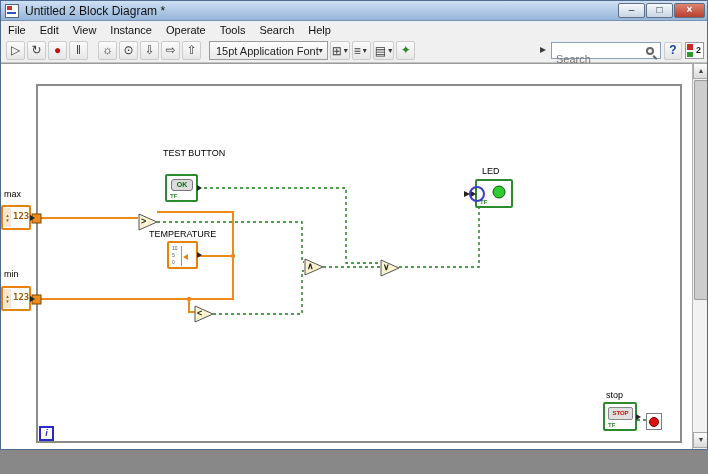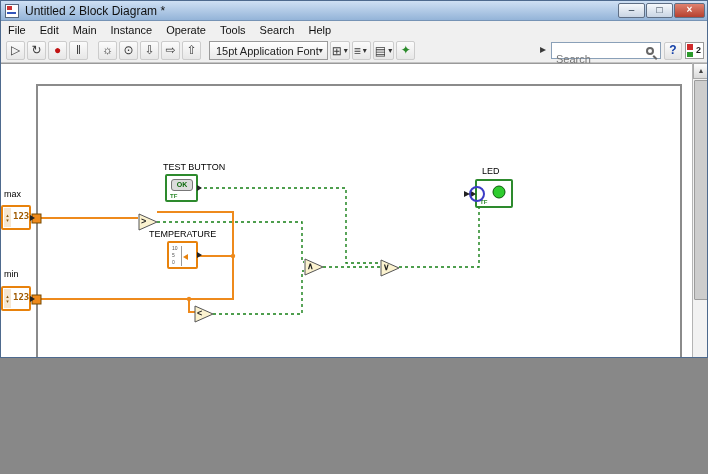--- a/index.html
+++ b/index.html
@@ -1,18 +1,18 @@
 <!DOCTYPE html>
 <html><head>
 <meta charset="utf-8">
 <style>
   * { margin:0; padding:0; box-sizing:border-box; }
   html,body { background:#888; }
   body { font-family:"Liberation Sans", sans-serif; }
-  .window { position:relative; width:708px; height:358px; background:#f0f0f0;
+  .window { position:relative; width:708px; height:450px; background:#f0f0f0;
             border:1px solid #4e6a8e; overflow:hidden; }
 
   
   .titlebar { position:absolute; left:0; top:0; width:708px; height:20px;
               background:linear-gradient(#cfe0f4,#94b4d8); border-bottom:1px solid #7693b5;
               display:flex; align-items:center; padding:0 4px; }
   .title { font-size:12px; color:#101010; margin-left:6px; white-space:nowrap; }
   .cap-group { margin-left:auto; display:flex; gap:1px; }
   .cap-btn { width:27px; height:15px; border:1px solid #5f6f85; border-radius:2px;
              background:linear-gradient(#f6f9fc,#c9d5e4); font-size:10px; line-height:12px;
@@ -140,21 +140,21 @@
     <div class="cap-group">
       <div class="cap-btn">–</div>
       <div class="cap-btn">□</div>
       <div class="cap-btn close">×</div>
     </div>
   </div>
 
   <div class="menubar">
     <span class="menu-item">File</span>
     <span class="menu-item">Edit</span>
-    <span class="menu-item">Main</span>
+    <span class="menu-item">View</span>
     <span class="menu-item">Instance</span>
     <span class="menu-item">Operate</span>
     <span class="menu-item">Tools</span>
     <span class="menu-item">Search</span>
     <span class="menu-item">Help</span>
   </div>
 
   <div class="toolbar">
     <div class="tbtn">▷</div>
     <div class="tbtn">↻</div>
@@ -212,21 +212,21 @@
       <path d="M197,124 H345 V199 H379" fill="none" stroke-width="1.4" stroke-dasharray="3,3" stroke="#157f15"></path>
       <path d="M156,158 H301 V198 H303" fill="none" stroke-width="1.4" stroke-dasharray="3,3" stroke="#157f15"></path>
       <path d="M212,250 H301 V207 H303" fill="none" stroke-width="1.4" stroke-dasharray="3,3" stroke="#157f15"></path>
       <path d="M322,203 H379" fill="none" stroke-width="1.4" stroke-dasharray="3,3" stroke="#157f15"></path>
       <path d="M398,203 H478 V144" fill="none" stroke-width="1.4" stroke-dasharray="3,3" stroke="#157f15"></path>
       <path d="M636,356 H645" fill="none" stroke-width="1.4" stroke-dasharray="3,3" stroke="#157f15"></path>
     </svg>
 
     <span class="lbl" style="left:3px;top:125px">max</span>
     <span class="lbl" style="left:3px;top:205px">min</span>
-    <span class="lbl" style="left:162px;top:98px">TEST BUTTON</span>
+    <span class="lbl" style="left:162px;top:84px">TEST BUTTON</span>
     <span class="lbl" style="left:148px;top:165px">TEMPERATURE</span>
     <span class="lbl" style="left:481px;top:102px">LED</span>
     <span class="lbl" style="left:605px;top:326px">stop</span>
 
     <div class="term t-orange" style="left:0;top:141px;width:30px;height:25px">
       <span class="spin">
         <span>▴</span>
           <span>▾</span>
       </span>
       <span class="numtxt">123</span>

